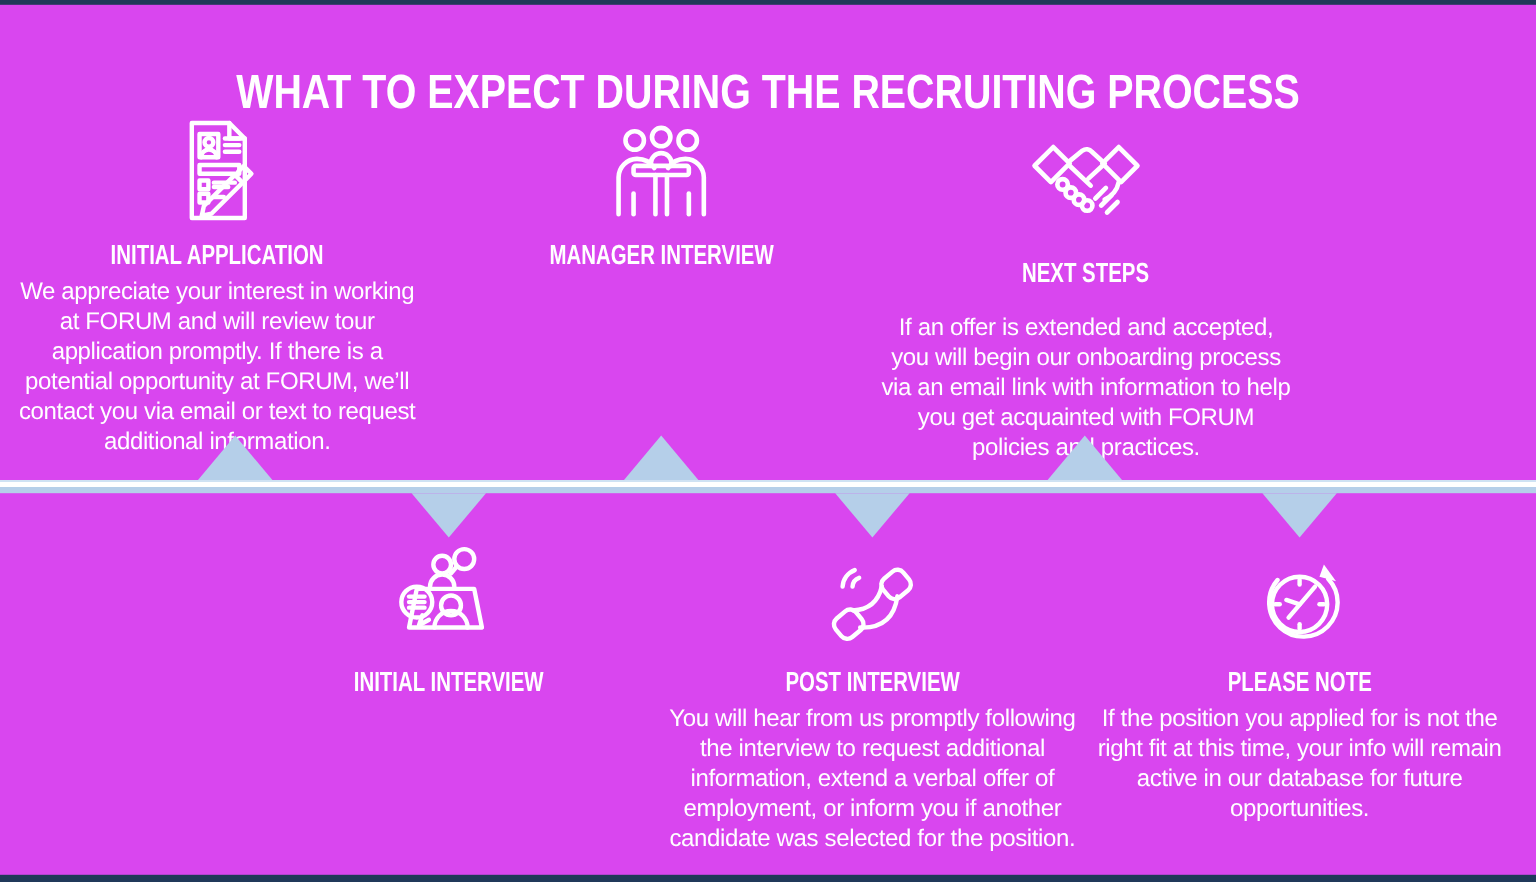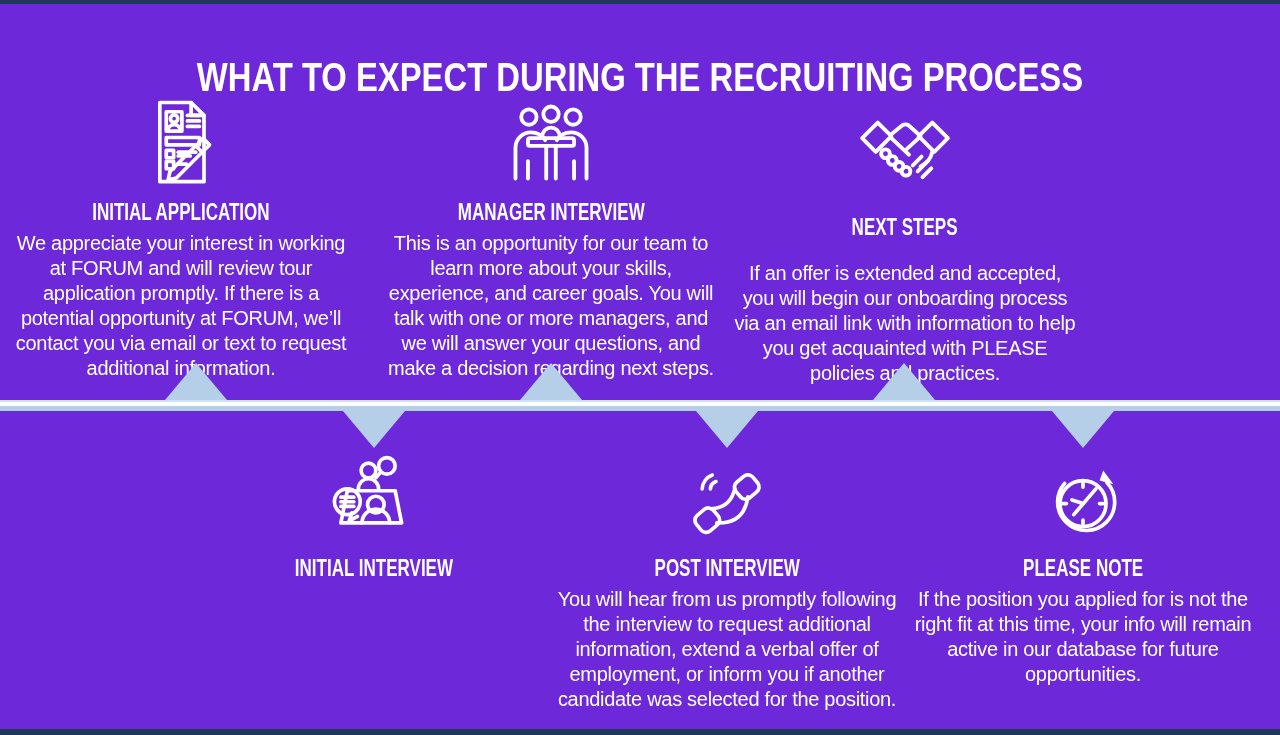--- a/index.html
+++ b/index.html
@@ -1,19 +1,19 @@
 <!DOCTYPE html>
 <html><head>
 <meta charset="utf-8">
 <style>
   html,body{margin:0;padding:0;background:#222;}
   #canvas{
     position:relative;
     width:1280px;height:735px;
-    background:#6d28d9;
+    background:#d946ef;
     overflow:hidden;
     font-family:"Liberation Sans",sans-serif;
     color:#fff;
   }
   .edge-bar{position:absolute;left:0;width:100%;background:#20395a;}
   #edge-top{top:0;height:4px;}
   #edge-bottom{bottom:0;height:6px;}
 
   #title{
     position:absolute;top:28px;left:0;width:1280px;
@@ -118,21 +118,20 @@
         <path d="M41 38 V36 a9 9 0 0 1 18 0 V38"></path>
         <rect x="26" y="38" width="48" height="8" rx="2"></rect>
         <path d="M45 46 V80 M55 46 V80"></path>
         <path d="M13 80 V48 a16 16 0 0 1 16 -16 q10 0 15 8"></path>
         <path d="M26 80 V62"></path>
         <path d="M87 80 V48 a16 16 0 0 0 -16 -16 q-10 0 -15 8"></path>
         <path d="M74 80 V62"></path>
       </svg>
     </div>
     <h2>MANAGER INTERVIEW</h2>
-    <p>This is an opportunity for our team to learn more about your skills, experience, and career goals. You will talk with one or more managers, and we will answer your questions, and make a decision regarding next steps.</p>
   </div>
 
   <div class="col" id="col-next-steps">
     <div class="icon-box">
       <svg class="ico" width="98" height="76" viewBox="0 0 100 78">
         <path d="M6 34 L22 18 L36 32 L20 48 Z"></path>
         <path d="M94 34 L78 18 L64 32 L80 48 Z"></path>
         <path d="M36 30 L47 21 a6 6 0 0 1 8 1 L66 32"></path>
         <path d="M36 34 L54 51"></path>
         <path d="M64 34 L52 45"></path>
@@ -140,21 +139,21 @@
         <circle cx="37" cy="57" r="4.5"></circle>
         <circle cx="44" cy="63" r="4.5"></circle>
         <circle cx="51" cy="68" r="4.5"></circle>
         <path d="M78 48 q-2 10 -12 15"></path>
         <path d="M58 62 l9 -9"></path>
         <path d="M63 68 l9 -9"></path>
         <path d="M68 74 l9 -9"></path>
       </svg>
     </div>
     <h2>NEXT STEPS</h2>
-    <p>If an offer is extended and accepted, you will begin our onboarding process via an email link with information to help you get acquainted with PLEASE policies and practices.</p>
+    <p>If an offer is extended and accepted, you will begin our onboarding process via an email link with information to help you get acquainted with FORUM policies and practices.</p>
   </div>
 
   <div id="timeline-bar"></div>
   <div class="tri tri-up" id="tri-up-1"></div>
   <div class="tri tri-up" id="tri-up-2"></div>
   <div class="tri tri-up" id="tri-up-3"></div>
   <div class="tri tri-down" id="tri-down-1"></div>
   <div class="tri tri-down" id="tri-down-2"></div>
   <div class="tri tri-down" id="tri-down-3"></div>
 

